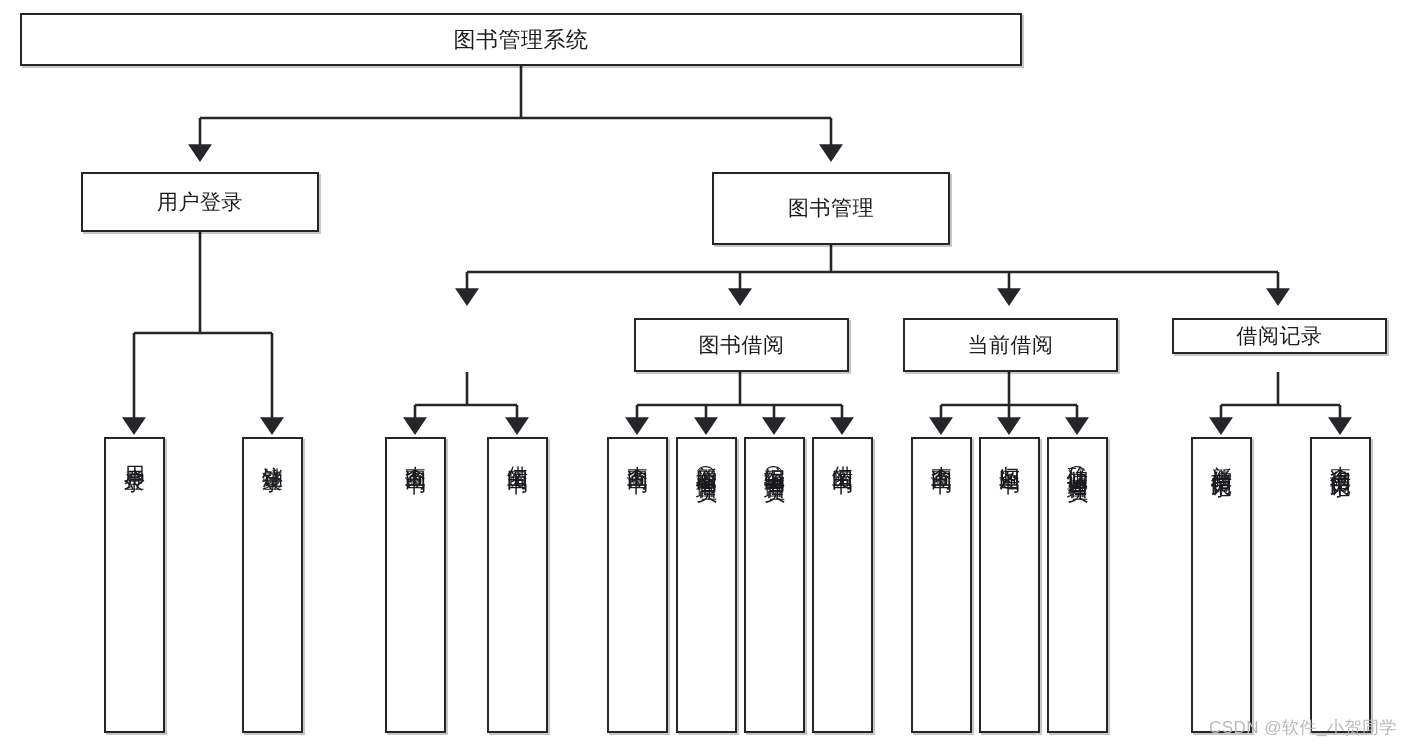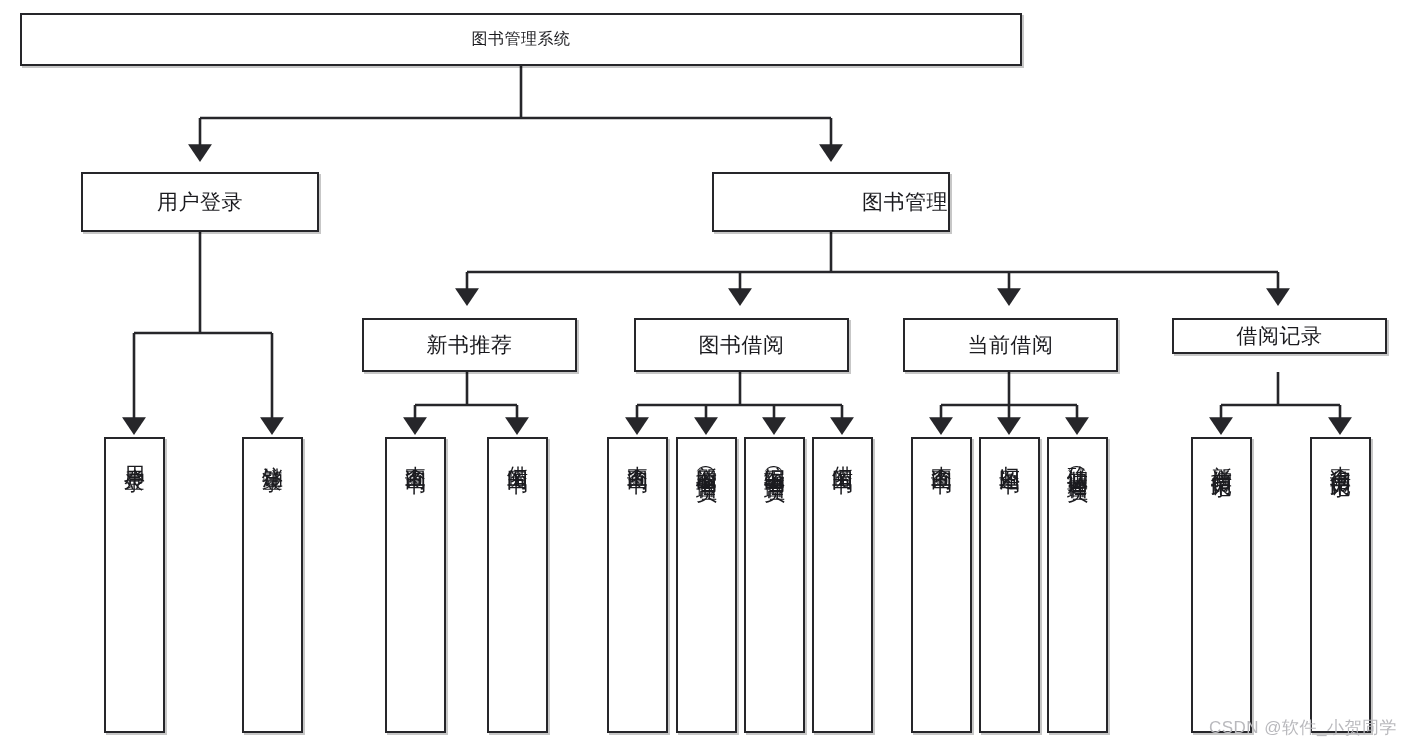--- a/index.html
+++ b/index.html
@@ -42,21 +42,21 @@
     text-align: center;
     line-height: 1.18;
     white-space: nowrap;
   }
   
   .node.horiz .lbl {
     font-size: 21px;
     letter-spacing: 0.5px;
   }
   .node.root .lbl {
-    font-size: 16px;
+    font-size: 22px;
   }
   
   .node.vert {
     align-items: flex-start;
     justify-content: center;
     padding-top: 10px;
   }
   .node.vert .lbl {
     writing-mode: vertical-rl;
     text-orientation: upright;
@@ -131,27 +131,24 @@
     </g>
   </svg>
 
   <div class="node horiz root" style="left:20px; top:13px; width:1002px; height:53px;">
     <span class="lbl">图书管理系统</span>
   </div>
 
   <div class="node horiz" style="left:81px; top:172px; width:238px; height:60px;">
     <span class="lbl">用户登录</span>
   </div>
-  <div class="node horiz" style="left:712px; top:172px; width:238px; height:60px;justify-content:flex-end;">
+  <div class="node horiz" style="left:712px; top:172px; width:238px; height:73px;">
     <span class="lbl">图书管理</span>
   </div>
 
-  <div class="node horiz" style="left:362px; top:318px; width:215px; height:54px;">
-    <span class="lbl">新书推荐</span>
-  </div>
   <div class="node horiz" style="left:634px; top:318px; width:215px; height:54px;">
     <span class="lbl">图书借阅</span>
   </div>
   <div class="node horiz" style="left:903px; top:318px; width:215px; height:54px;">
     <span class="lbl">当前借阅</span>
   </div>
   <div class="node horiz" style="left:1172px; top:318px; width:215px; height:36px;">
     <span class="lbl">借阅记录</span>
   </div>
 

